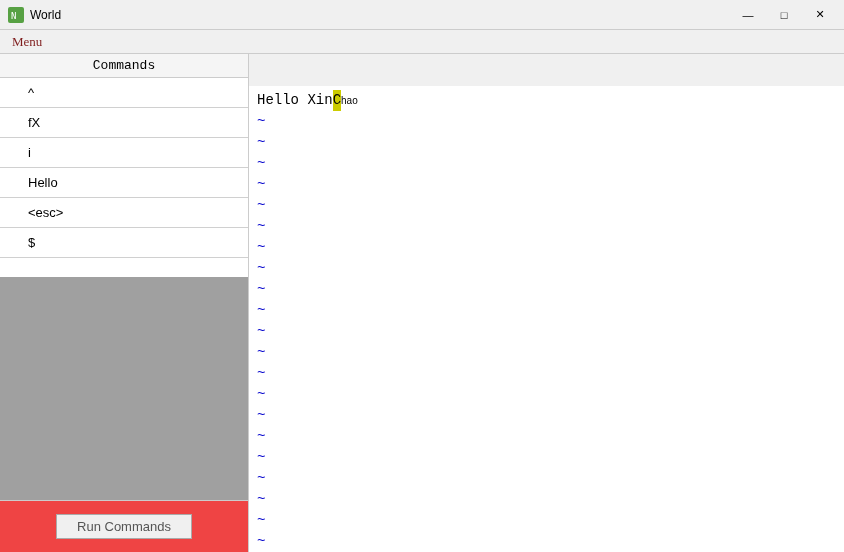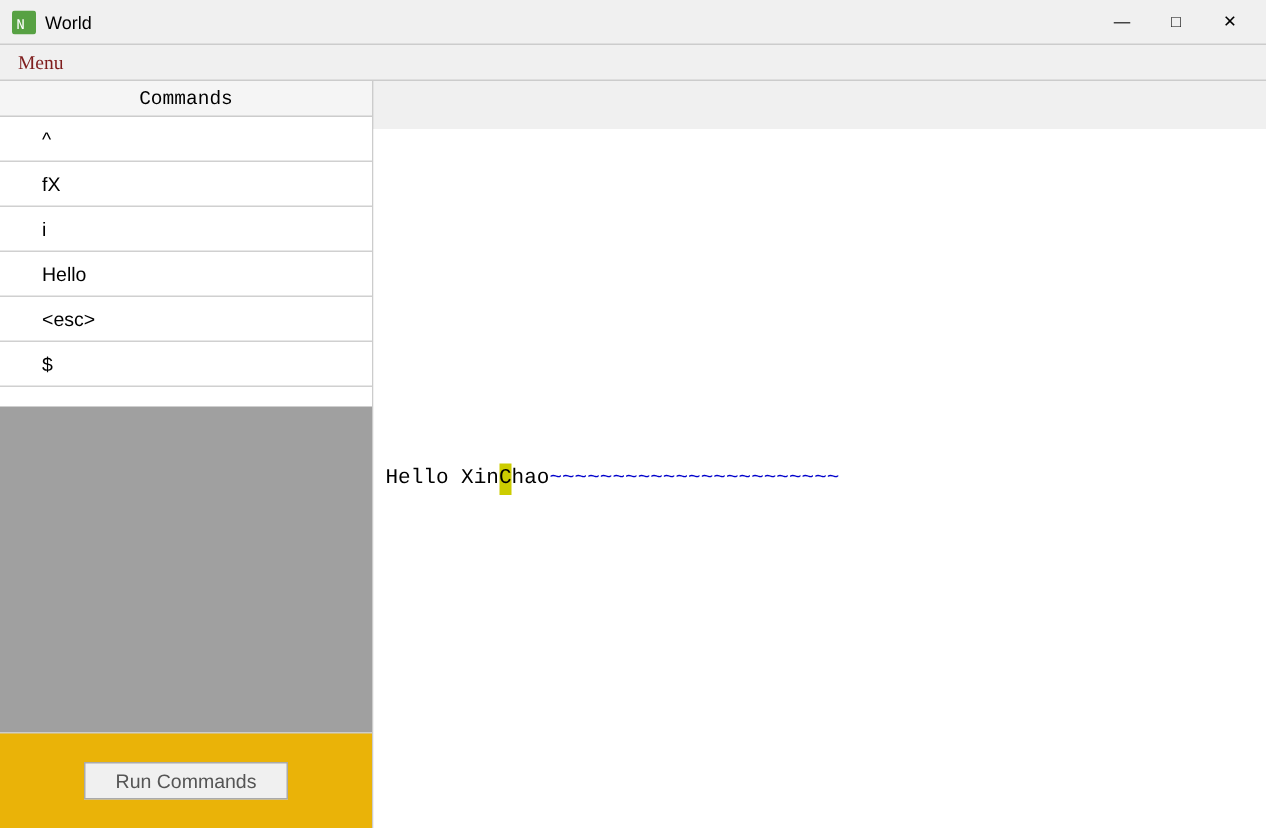--- a/index.html
+++ b/index.html
@@ -136,22 +136,22 @@
 
     
     .gray-area {
       background: #a0a0a0;
       flex: 1;
       min-height: 80px;
     }
 
     
     .bottom-bar {
-      height: 64px;
-      background: #eab308;
+      height: 52px;
+      background: #ef4444;
       border-top: 1px solid #ccc;
       display: flex;
       align-items: center;
       justify-content: center;
       flex-shrink: 0;
     }
     .run-btn {
       padding: 4px 20px;
       background: #f0f0f0;
       border: 1px solid #aaa;
@@ -162,21 +162,21 @@
 
     
     .right-panel {
       flex: 1;
       background: #ffffff;
       padding: 4px 8px;
       font-family: 'Courier New', Courier, monospace;
       font-size: 14px;
       overflow: hidden;
       display: flex;
-      flex-direction: row;
+      flex-direction: column;
       margin-top: 32px;
     }
     .editor-line {
       display: flex;
       align-items: center;
       line-height: 1.5;
       color: #0000cc;
     }
     .editor-text-line {
       color: #000;
@@ -265,21 +265,21 @@
       <div class="bottom-bar">
         <button class="run-btn">Run Commands</button>
       </div>
     </div>
   </div>
 
   <div class="right-panel">
     <div class="editor-text-line">
       <span style="color:#000; font-family:'Courier New',monospace; font-size:14px;">Hello Xin </span>
         <span class="cursor-char">C</span>
-        <span style="color:#000; font-family:Liberation Mono, monospace; font-size:14px;">hao</span>
+        <span style="color:#000; font-family:Liberation Sans, sans-serif; font-size:10px;">hao</span>
     </div>
     <div class="editor-line">
         <span class="tilde">~</span>
       </div>
     <div class="editor-line">
         <span class="tilde">~</span>
       </div>
     <div class="editor-line">
         <span class="tilde">~</span>
       </div>

